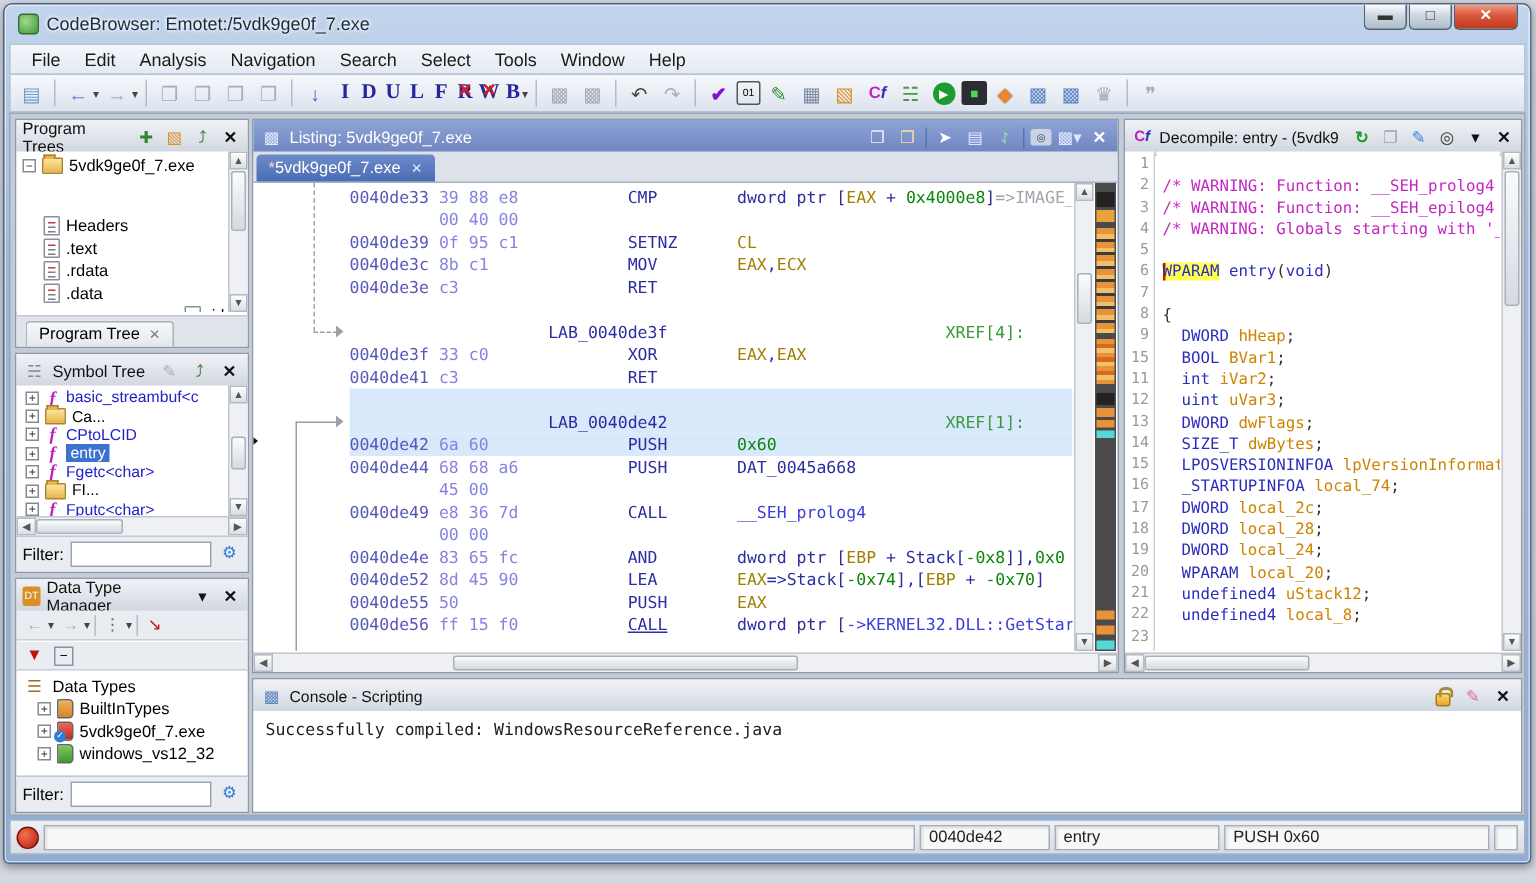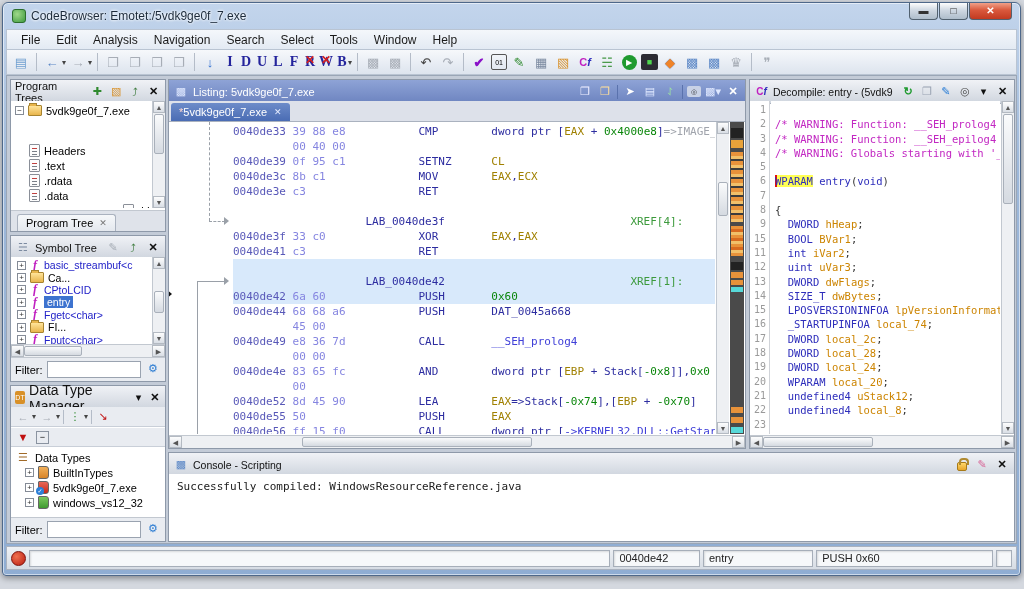--- a/index.html
+++ b/index.html
@@ -289,21 +289,21 @@
       <div class="filter-row" style="bottom:0">
         <span>Filter:</span>
         <div class="filter-input"></div>
         <div class="filter-btn">⚙</div>
       </div>
     </div>
 
     <div class="panel" style="left:3px;top:309px;width:156px;height:157px">
       <div class="phead">
         <span class="hicon" style="background:#d89028;color:#fff;font-size:7px;width:13px;height:13px;border-radius:2px">DT</span>
-        <span style="font-size:14px">Data Type Manager</span>
+        <span style="font-size:11px">Data Type Manager</span>
           <span class="grow"></span>
         <span class="hicon">▾</span>
         <span class="hicon" style="font-weight:bold">✕</span>
       </div>
       <div style="position:absolute;left:0;top:21px;right:0;height:20px;background:#e9ecf1;border-bottom:1px solid #c9cfd8;display:flex;align-items:center;gap:3px;padding:0 4px">
         <span class="hicon dim" style="font-weight:bold">←</span>
           <span class="caret dim">▾</span>
         <span class="hicon dim" style="font-weight:bold">→</span>
           <span class="caret dim">▾</span>
         <span style="width:1px;height:14px;background:#b4bcc8"></span>
@@ -389,21 +389,20 @@
           <div class="asm-line"><span class="a">0040de3f</span><span class="b"> 33 c0</span><span class="">              </span><span class="m">XOR</span><span class="">        </span><span class="r">EAX</span><span class="o">,</span><span class="r">EAX</span></div>
           <div class="asm-line"><span class="a">0040de41</span><span class="b"> c3</span><span class="">                 </span><span class="m">RET</span></div>
           <div class="asm-line hl">&nbsp;</div>
           <div class="asm-line hl"><span class="">                    </span><span class="l">LAB_0040de42</span><span class="">                            </span><span class="x">XREF[1]:</span></div>
           <div class="asm-line hl"><span class="a">0040de42</span><span class="b"> 6a 60</span><span class="">              </span><span class="m">PUSH</span><span class="">       </span><span class="s">0x60</span></div>
           <div class="asm-line"><span class="a">0040de44</span><span class="b"> 68 68 a6</span><span class="">           </span><span class="m">PUSH</span><span class="">       </span><span class="l">DAT_0045a668</span></div>
           <div class="asm-line"><span class="">         </span><span class="b">45 00</span></div>
           <div class="asm-line"><span class="a">0040de49</span><span class="b"> e8 36 7d</span><span class="">           </span><span class="m">CALL</span><span class="">       </span><span class="f">__SEH_prolog4</span></div>
           <div class="asm-line"><span class="">         </span><span class="b">00 00</span></div>
           <div class="asm-line"><span class="a">0040de4e</span><span class="b"> 83 65 fc</span><span class="">           </span><span class="m">AND</span><span class="">        </span><span class="o">dword ptr [</span><span class="r">EBP</span><span class="o"> + Stack[</span><span class="s">-0x8</span><span class="o">]],</span><span class="s">0x0</span></div>
-          <div class="asm-line"><span class="">         </span><span class="b">00</span></div>
           <div class="asm-line"><span class="a">0040de52</span><span class="b"> 8d 45 90</span><span class="">           </span><span class="m">LEA</span><span class="">        </span><span class="r">EAX</span><span class="o">=&gt;Stack[</span><span class="s">-0x74</span><span class="o">],[</span><span class="r">EBP</span><span class="o"> + </span><span class="s">-0x70</span><span class="o">]</span></div>
           <div class="asm-line"><span class="a">0040de55</span><span class="b"> 50</span><span class="">                 </span><span class="m">PUSH</span><span class="">       </span><span class="r">EAX</span></div>
           <div class="asm-line"><span class="a">0040de56</span><span class="b"> ff 15 f0</span><span class="">           </span><span class="m u">CALL</span><span class="">       </span><span class="o">dword ptr [</span><span class="f">-&gt;KERNEL32.DLL::GetStartupInfo</span></div>
         </div>
       <div class="scroll-v" id="listing-vsb" style="position:absolute">
         <div class="sb-btn">▲</div>
         <div class="sb-thumb" style="top:60px;height:34px"></div>
         <div class="sb-btn" style="position:absolute;bottom:0;left:0;right:0">▼</div>
       </div>
       <div id="listing-marker">

